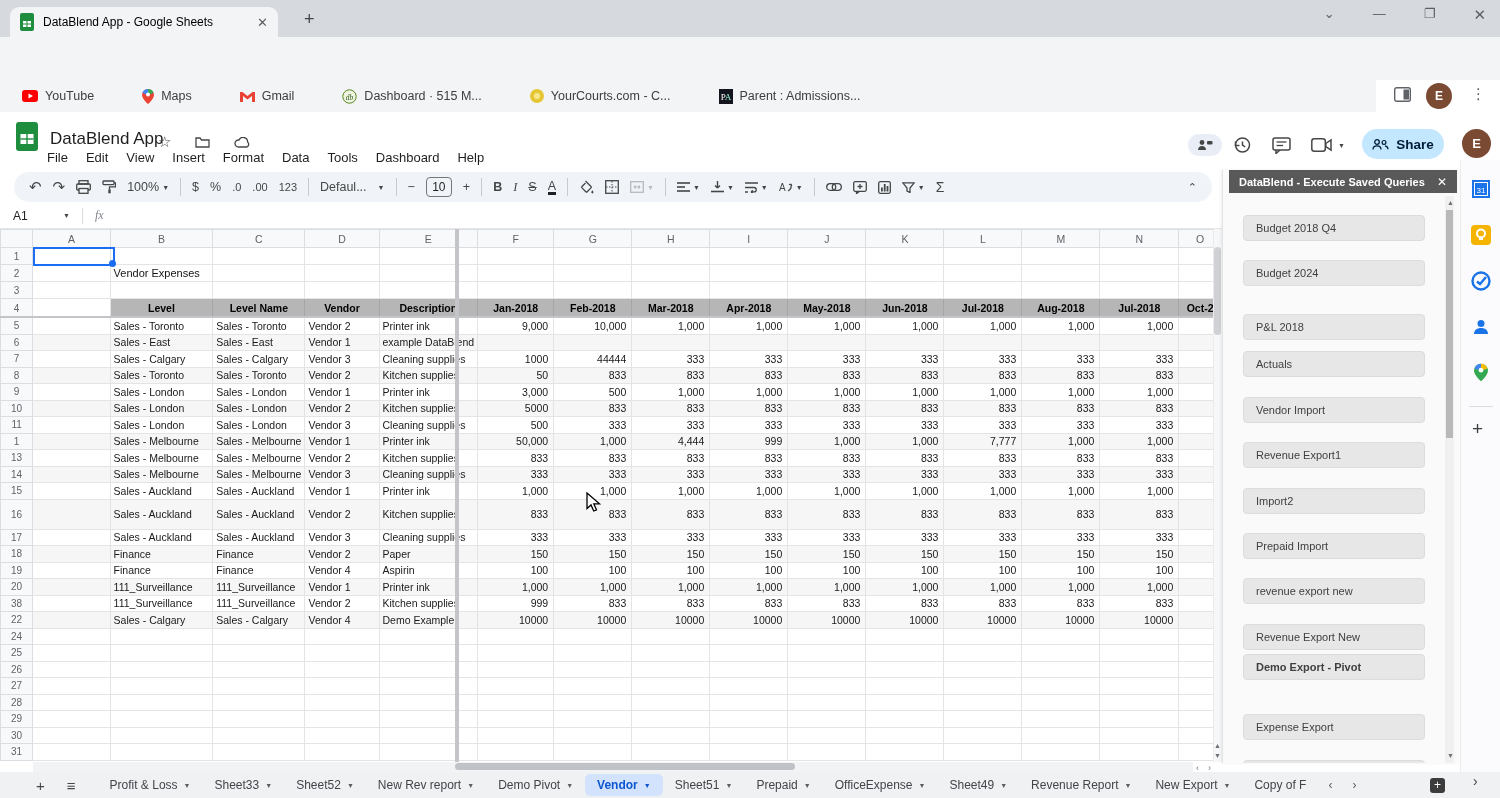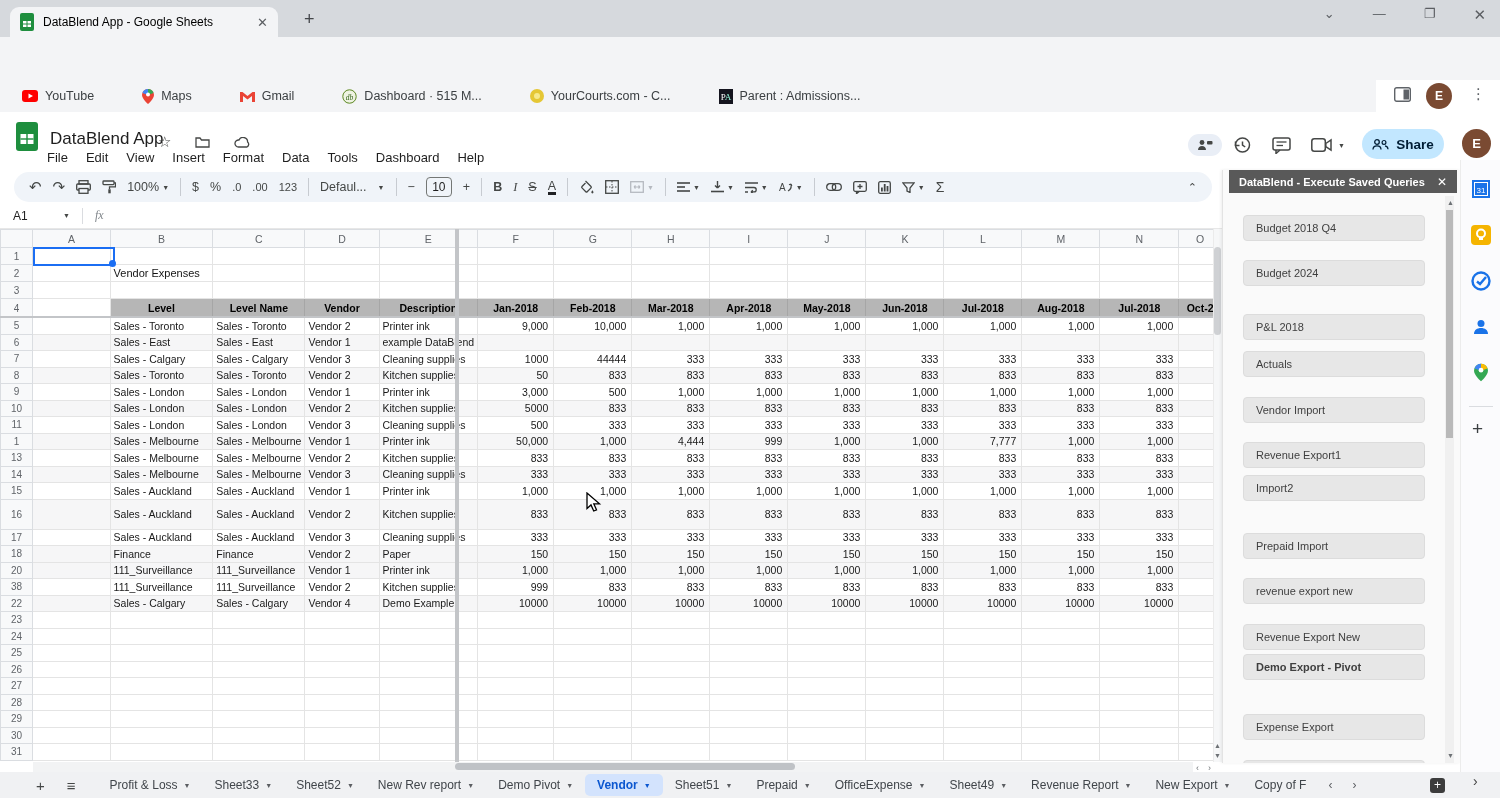--- a/index.html
+++ b/index.html
@@ -813,20 +813,38 @@
               <td class="c num band">150</td>
               <td class="c num band">150</td>
               <td class="c num band">150</td>
               <td class="c num band">150</td>
               <td class="c num band">150</td>
               <td class="c num band">150</td>
               <td class="c num band">150</td>
               <td class="c band"></td>
             </tr>
             <tr style="height:16.5px">
+              <th class="rowhdr">19</th>
+              <td class="c"></td>
+              <td class="c tx">Finance</td>
+              <td class="c tx">Finance</td>
+              <td class="c tx">Vendor 4</td>
+              <td class="c tx">Aspirin</td>
+              <td class="c num">100</td>
+              <td class="c num">100</td>
+              <td class="c num">100</td>
+              <td class="c num">100</td>
+              <td class="c num">100</td>
+              <td class="c num">100</td>
+              <td class="c num">100</td>
+              <td class="c num">100</td>
+              <td class="c num">100</td>
+              <td class="c"></td>
+            </tr>
+            <tr style="height:16.5px">
               <th class="rowhdr">20</th>
               <td class="c band"></td>
               <td class="c tx band">111_Surveillance</td>
               <td class="c tx band">111_Surveillance</td>
               <td class="c tx band">Vendor 1</td>
               <td class="c tx band">Printer ink</td>
               <td class="c num band">1,000</td>
               <td class="c num band">1,000</td>
               <td class="c num band">1,000</td>
               <td class="c num band">1,000</td>
@@ -865,38 +883,20 @@
               <td class="c num band">10000</td>
               <td class="c num band">10000</td>
               <td class="c num band">10000</td>
               <td class="c num band">10000</td>
               <td class="c num band">10000</td>
               <td class="c num band">10000</td>
               <td class="c num band">10000</td>
               <td class="c num band">10000</td>
               <td class="c num band">10000</td>
               <td class="c band"></td>
-            </tr>
-            <tr style="height:16.5px">
-              <th class="rowhdr">23</th>
-              <td class="c"></td>
-              <td class="c"></td>
-              <td class="c"></td>
-              <td class="c"></td>
-              <td class="c"></td>
-              <td class="c"></td>
-              <td class="c"></td>
-              <td class="c"></td>
-              <td class="c"></td>
-              <td class="c"></td>
-              <td class="c"></td>
-              <td class="c"></td>
-              <td class="c"></td>
-              <td class="c"></td>
-              <td class="c"></td>
             </tr>
             <tr style="height:16.5px">
               <th class="rowhdr">24</th>
               <td class="c"></td>
               <td class="c"></td>
               <td class="c"></td>
               <td class="c"></td>
               <td class="c"></td>
               <td class="c"></td>
               <td class="c"></td>
@@ -1119,21 +1119,21 @@
       <span>DataBlend - Execute Saved Queries</span>
       <span class="panel-x">✕</span>
     </div>
     <div id="panel-queries">
         <div class="qbtn" style="top: 45px;">Budget 2018 Q4</div>
         <div class="qbtn" style="top: 90.4px;">Budget 2024</div>
         <div class="qbtn" style="top: 144px;">P&amp;L 2018</div>
         <div class="qbtn" style="top: 181.2px;">Actuals</div>
         <div class="qbtn" style="top: 226.6px;">Vendor Import</div>
         <div class="qbtn" style="top: 272px;">Revenue Export1</div>
-        <div class="qbtn" style="top: 305px;">Import2</div>
+        <div class="qbtn" style="top: 318px;">Import2</div>
         <div class="qbtn" style="top: 362.8px;">Prepaid Import</div>
         <div class="qbtn" style="top: 408.2px;">revenue export new</div>
         <div class="qbtn" style="top: 453.6px;">Revenue Export New</div>
         <div class="qbtn" style="top: 484px; font-weight: bold;">Demo Export - Pivot</div>
         <div class="qbtn" style="top: 544.4px;">Expense Export</div>
       </div>
     <div class="qbtn" style="top:590px"></div>
     <div class="pscroll"></div>
     <div class="pthumb"></div>
     <span class="tinybtn" style="left:224px;top:29px;position:absolute">▲</span>

